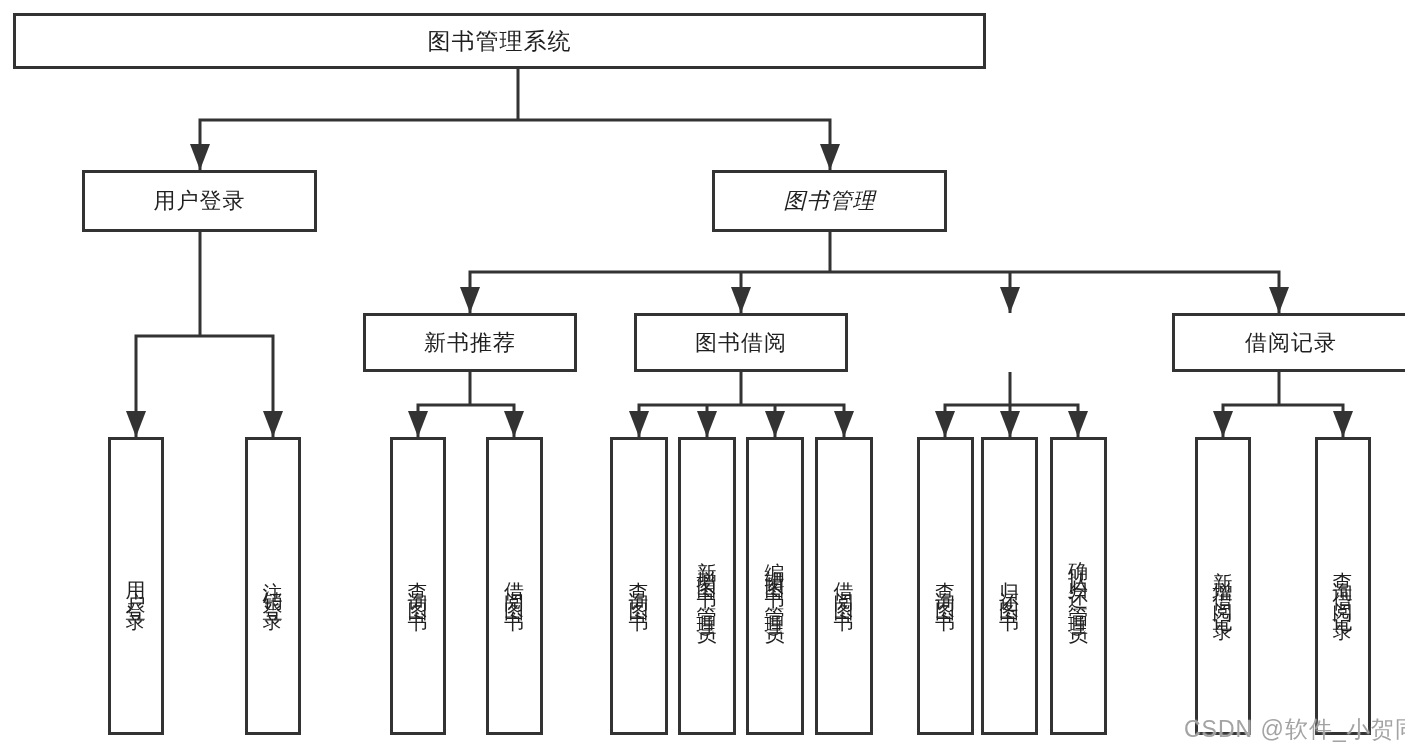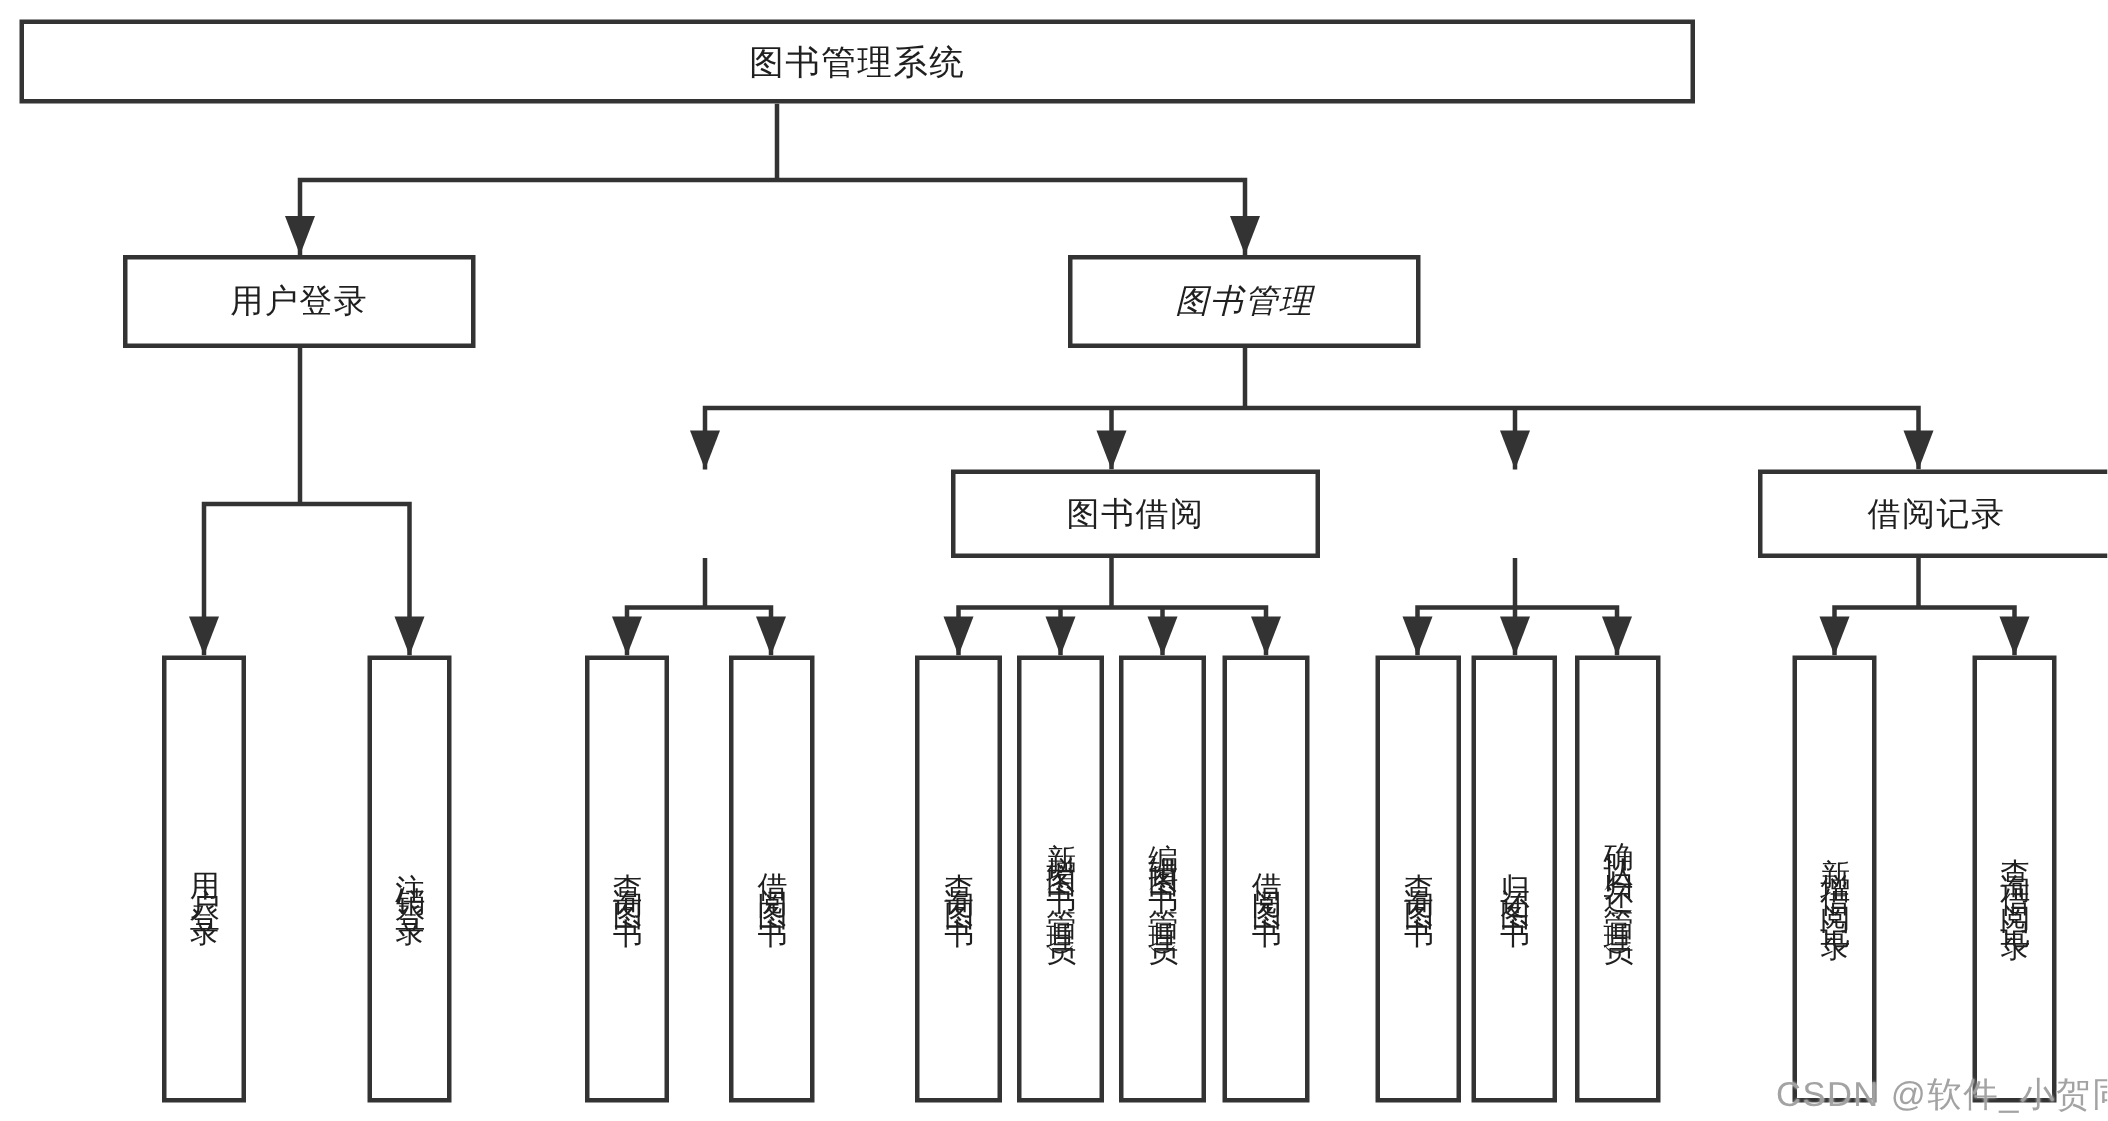--- a/index.html
+++ b/index.html
@@ -94,26 +94,27 @@
       <polygon points="765,411 785,411 775,437"></polygon>
       <polygon points="834,411 854,411 844,437"></polygon>
       <polygon points="935,411 955,411 945,437"></polygon>
       <polygon points="1000,411 1020,411 1010,437"></polygon>
       <polygon points="1068,411 1088,411 1078,437"></polygon>
       <polygon points="1213,411 1233,411 1223,437"></polygon>
       <polygon points="1333,411 1353,411 1343,437"></polygon>
     </g>
   </svg>
 
-  <div class="box root" style="left:13px; top:13px; width:1117px; height:56px;">图书管理系统</div>
+  <div class="box root" style="left:13px; top:13px; width:973px; height:56px;">图书管理系统</div>
 
   <div class="box" style="left:82px; top:170px; width:235px; height:62px;">用户登录</div>
   <div class="box" style="left:712px; top:170px; width:235px; height:62px;font-style:italic;">图书管理</div>
 
-  <div class="box" style="left:634px; top:313px; width:246px; height:59px;">图书借阅</div>
+  <div class="box" style="left:363px; top:313px; width:214px; height:59px;">新书推荐</div>
+  <div class="box" style="left:634px; top:313px; width:214px; height:59px;">图书借阅</div>
   <div class="box" style="left:1172px; top:313px; width:238px; height:59px;">借阅记录</div>
 
   <div class="vbox" style="left:108px; top:437px; width:56px; height:298px;">
     <span class="vtext">用户登录</span>
   </div>
   <div class="vbox" style="left:245px; top:437px; width:56px; height:298px;">
     <span class="vtext">注销登录</span>
   </div>
 
   <div class="vbox" style="left:390px; top:437px; width:56px; height:298px;">

